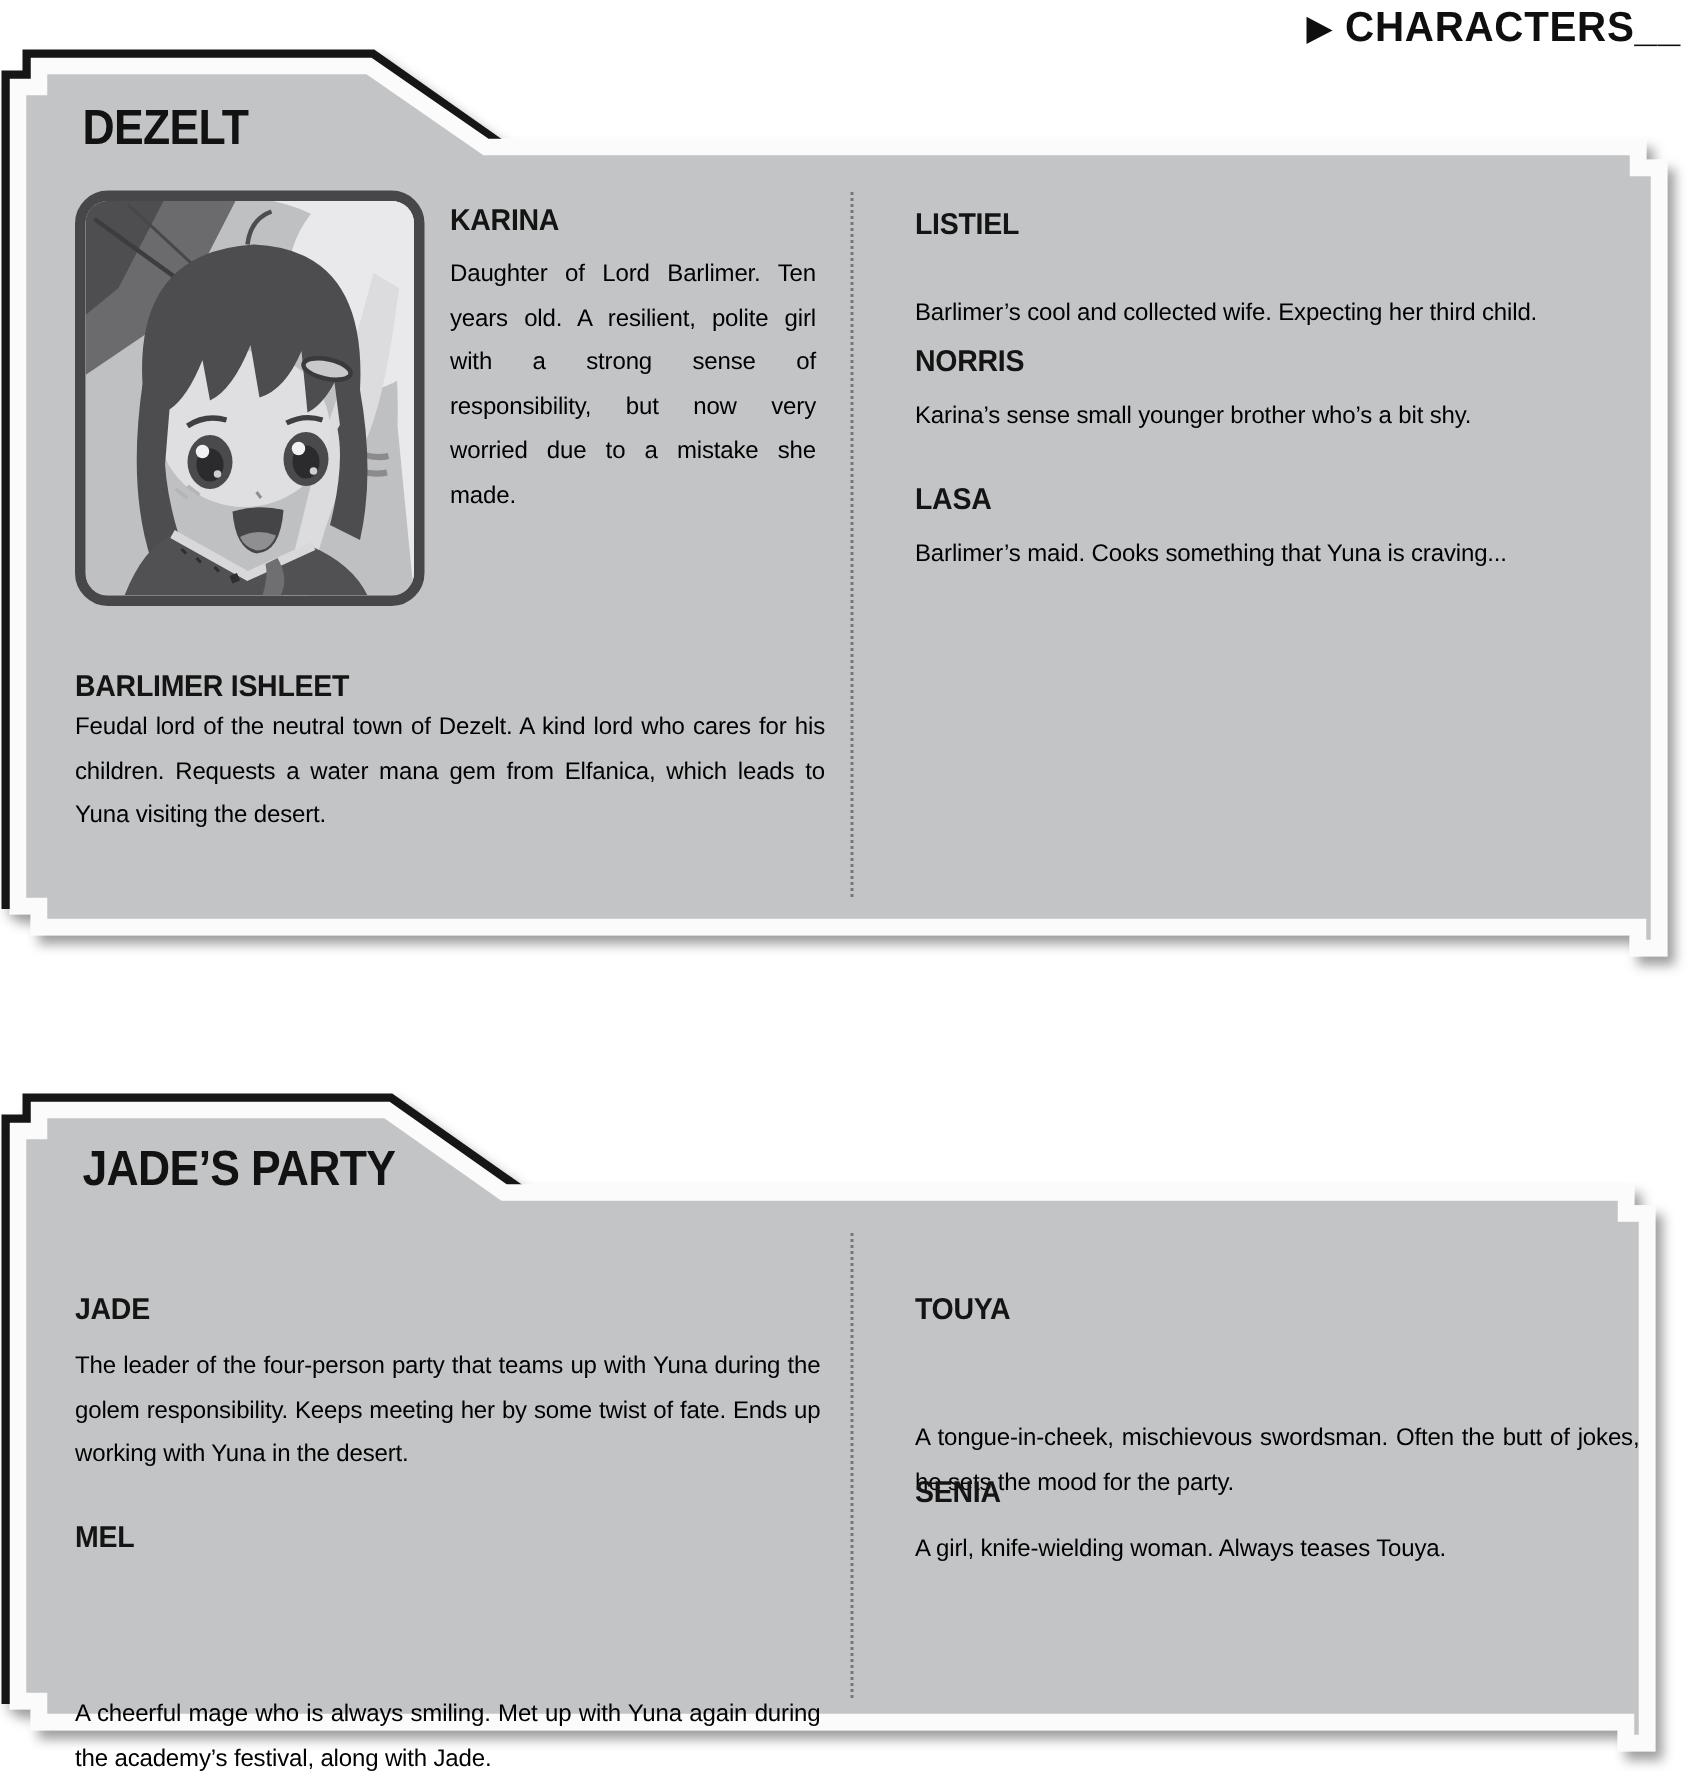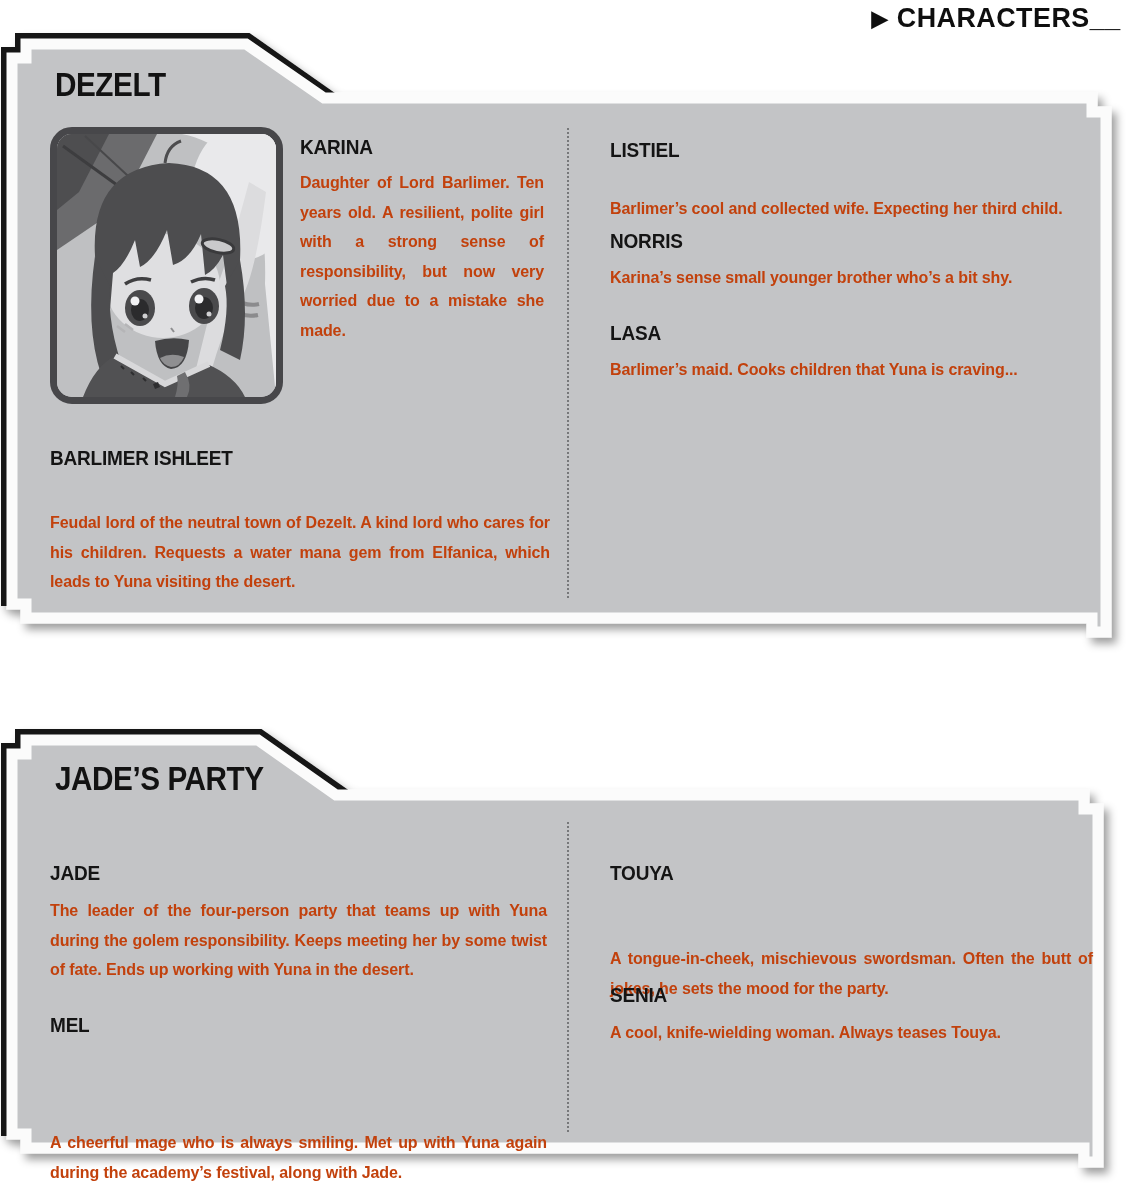--- a/index.html
+++ b/index.html
@@ -28,22 +28,22 @@
     font-size:33px;font-weight:700;letter-spacing:-.5px;color:#121212;
     transform:scaleX(.9);transform-origin:left top;white-space:nowrap;
   }
 
   
   .char-name{
     font-size:20px;font-weight:700;letter-spacing:-.2px;color:#141414;
     transform:scaleX(.95);transform-origin:left top;white-space:nowrap;
   }
   .char-desc{
-    font-size:16px;font-weight:700;letter-spacing:-.1px;
-    line-height:29.5px;color:#c2410c;
+    font-size:16px;font-weight:400;letter-spacing:-.1px;
+    line-height:29.5px;color:#000000;
   }
   .just{text-align:justify;}
 
   
   .divider{
     width:0;border-left:2px dotted #77787a;
   }
 
   
   .portrait{
@@ -139,32 +139,32 @@
 
 <div class="abs divider" style="left:567px;top:128px;height:470px;"></div>
 
 <div class="abs char-name" style="left:610px;top:139px;">LISTIEL</div>
 <div class="abs char-desc" style="left:610px;top:172px;width:485px;margin-top:22px;">Barlimer’s cool and collected wife. Expecting her third child.</div>
 
 <div class="abs char-name" style="left:610px;top:230px;">NORRIS</div>
 <div class="abs char-desc" style="left:610px;top:263px;width:485px;">Karina’s sense small younger brother who’s a bit shy.</div>
 
 <div class="abs char-name" style="left:610px;top:322px;">LASA</div>
-<div class="abs char-desc" style="left:610px;top:355px;width:485px;">Barlimer’s maid. Cooks children that Yuna is craving...</div>
+<div class="abs char-desc" style="left:610px;top:355px;width:485px;">Barlimer’s maid. Cooks something that Yuna is craving...</div>
 
 <div class="abs char-name" style="left:50px;top:447px;">BARLIMER ISHLEET</div>
-<div class="abs char-desc just" style="left:50px;top:508px;width:500px;">Feudal lord of the neutral town of Dezelt. A kind lord who cares for his children. Requests a water mana gem from Elfanica, which leads to Yuna visiting the desert.</div>
+<div class="abs char-desc just" style="left:50px;top:470px;width:500px;">Feudal lord of the neutral town of Dezelt. A kind lord who cares for his children. Requests a water mana gem from Elfanica, which leads to Yuna visiting the desert.</div>
 
 <div class="abs panel-title" style="left:55px;top:760px;">JADE’S PARTY</div>
 
 <div class="abs divider" style="left:567px;top:822px;height:310px;"></div>
 
 <div class="abs char-name" style="left:50px;top:862px;">JADE</div>
 <div class="abs char-desc just" style="left:50px;top:896px;width:497px;">The leader of the four-person party that teams up with Yuna during the golem responsibility. Keeps meeting her by some twist of fate. Ends up working with Yuna in the desert.</div>
 
 <div class="abs char-name" style="left:50px;top:1014px;">MEL</div>
 <div class="abs char-desc just" style="left:50px;top:1104px;width:497px;margin-top:24px;">A cheerful mage who is always smiling. Met up with Yuna again during the academy’s festival, along with Jade.</div>
 
 <div class="abs char-name" style="left:610px;top:862px;">TOUYA</div>
 <div class="abs char-desc just" style="left:610px;top:896px;width:483px;margin-top:48px;">A tongue-in-cheek, mischievous swordsman. Often the butt of jokes, he sets the mood for the party.</div>
 
 <div class="abs char-name" style="left:610px;top:984px;">SENIA</div>
-<div class="abs char-desc" style="left:610px;top:1018px;width:483px;">A cool, knife-wielding woman. Always teases Touya.</div>
+<div class="abs char-desc" style="left:610px;top:1018px;width:483px;">A girl, knife-wielding woman. Always teases Touya.</div>
 
 </body></html>

